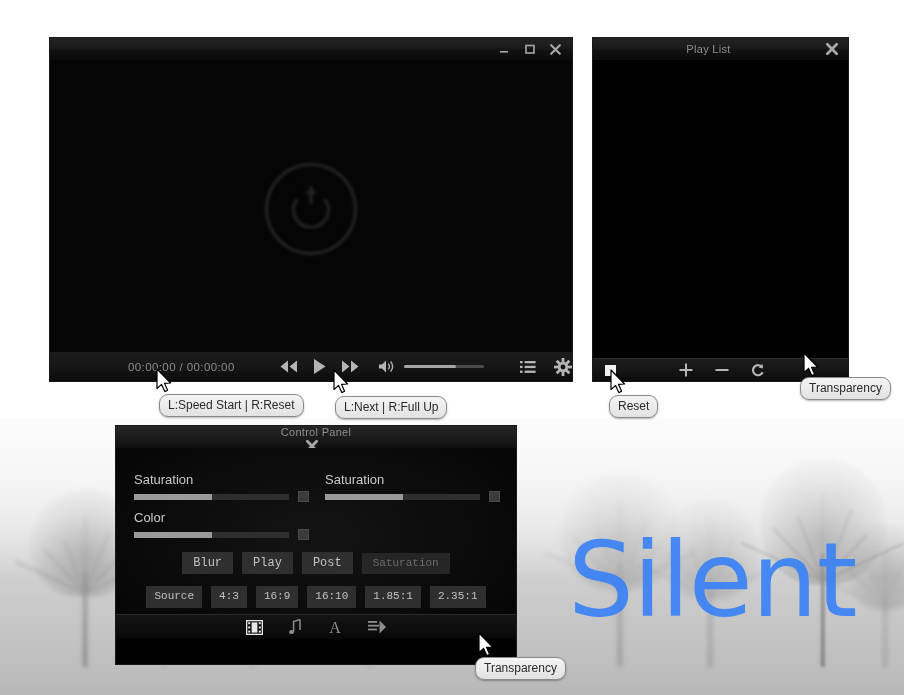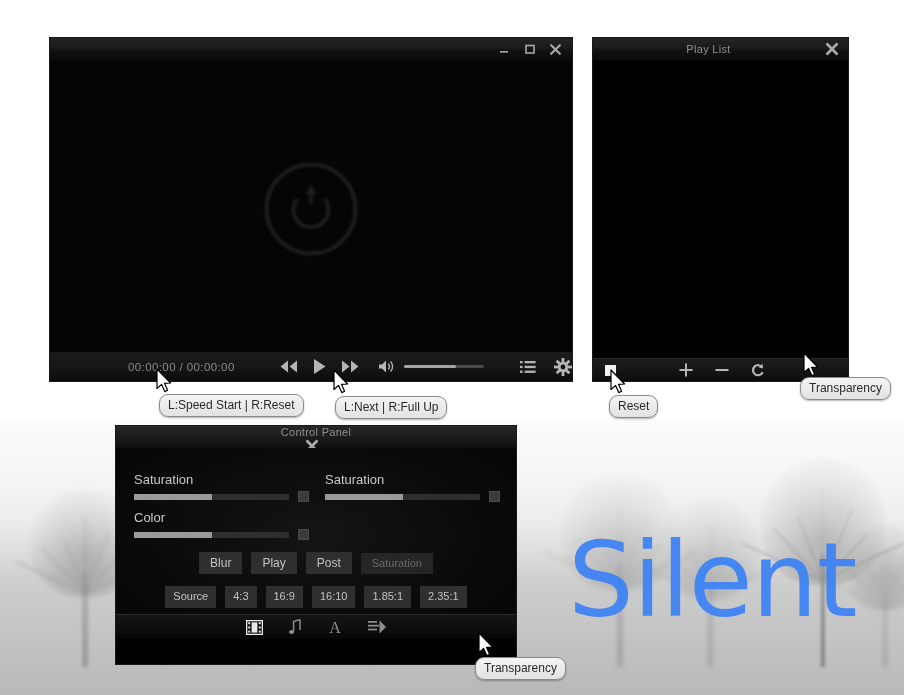--- a/index.html
+++ b/index.html
@@ -239,21 +239,21 @@
     display:flex; justify-content:center; align-items:center;
     gap: 9px;
     margin-top: 12px;
   }
   .cp-btn {
     background: #2f2f2f;
     color: #c2c2c2;
     font-size: 12px;
     padding: 4px 11px;
     border: none;
-    font-family: Liberation Sans, sans-serif;
+    font-family: Liberation Mono, monospace;
     cursor: pointer;
     white-space: nowrap;
     user-select:none;
     line-height: 1.2;
   }
   .cp-btn.disabled { color: #6b6b6b; background: #262626; font-size: 11px; }
   .cp-btn.small { font-size: 11px; padding: 4px 8px; }
 
   #cp-toolbar {
     position:absolute; left:0; bottom:0;

